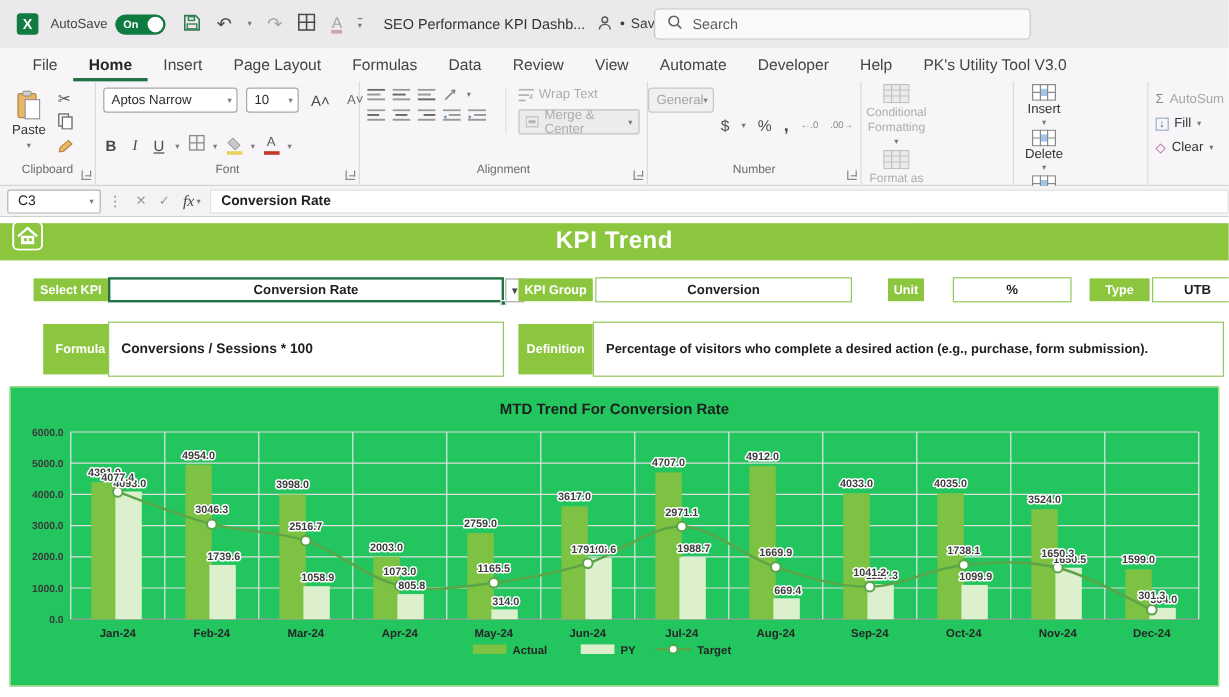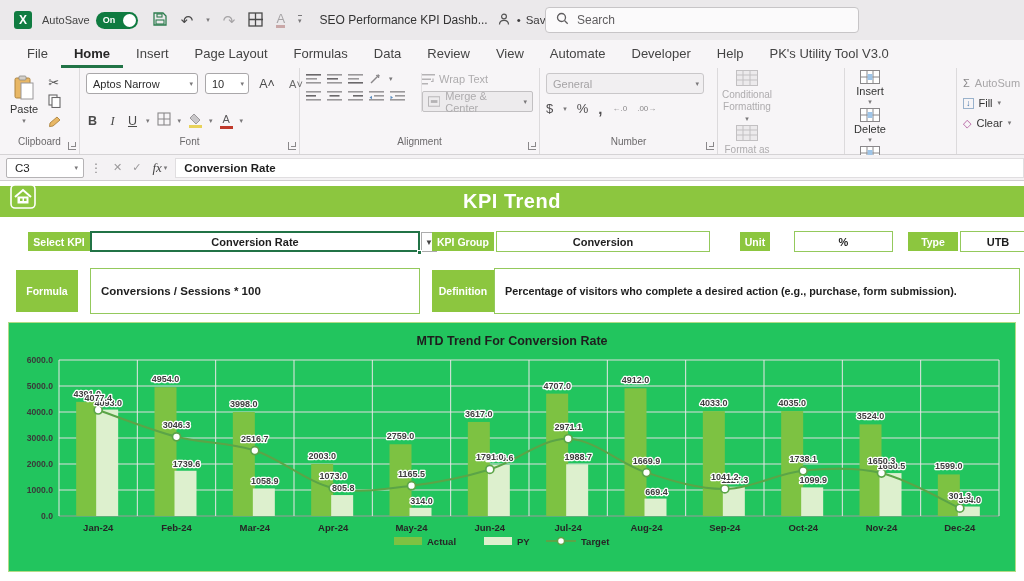--- a/index.html
+++ b/index.html
@@ -275,21 +275,21 @@
                 <path d="M3 4.8L0.5 6.5 3 8.2z" fill="#5f8fc0"></path>
               </svg>
             <svg class="aic" width="15" height="11" viewBox="0 0 15 11">
                 <rect y="0" width="15" height="1.6" fill="#9a989a"></rect>
                 <rect x="5" y="4" width="10" height="1.6" fill="#9a989a"></rect>
                 <rect y="8" width="15" height="1.6" fill="#9a989a"></rect>
                 <path d="M0.5 4.8L3 6.5 0.5 8.2z" fill="#5f8fc0"></path>
               </svg>
           </div>
         </div>
-        <div class="stackcol" style="margin-left:10px; border-left:1px solid #e2e0e2; padding-left:0;justify-content:center;">
+        <div class="stackcol" style="margin-left:10px; border-left:1px solid #e2e0e2; padding-left:10px;justify-content:center;">
           <div class="graybtn2">
             <svg width="13" height="11" viewBox="0 0 13 11">
                 <rect y="0" width="13" height="1.5" fill="#b5b3b5"></rect>
                 <rect y="4.5" width="9" height="1.5" fill="#b5b3b5"></rect>
                 <rect y="9" width="6" height="1.5" fill="#b5b3b5"></rect>
                 <path d="M11 4.5v3h-2" stroke="#b5b3b5" fill="none" stroke-width="1.2"></path>
               </svg>
             <span>Wrap Text</span>
           </div>
           <div class="mergebox">
@@ -300,21 +300,21 @@
             <span>Merge &amp; Center</span>
             <span class="caret-s">▾</span>
           </div>
         </div>
       </div>
       <div class="glabel">Alignment</div>
       <span class="launcher"></span>
     </div>
 
     <div class="rgroup" style="width:178px;">
-      <div class="content" style="flex-direction:column; gap:6px; align-items:stretch;">
+      <div class="content" style="flex-direction:row; gap:6px; align-items:stretch;justify-content:flex-end;">
         <div class="combo dim" style="width:158px;">
           <span>General</span>
           <span class="caret-s">▾</span>
         </div>
         <div class="fmt-row" style="gap:10px;">
           <span class="numsym">$</span>
           <span class="caret-s">▾</span>
           <span class="numsym">%</span>
           <span class="numsym" style="font-weight:bold; font-size:15px;">,</span>
           <span class="numsym small">←.0</span>
@@ -454,21 +454,21 @@
     <div class="glabel-cell" style="left:740px; top:51px; width:30px; height:19px;">Unit</div>
     <div class="vbox" style="left:794px; top:50px; width:99px; height:21px;">
       <span>%</span>
     </div>
 
     <div class="glabel-cell" style="left:908px; top:51px; width:50px; height:19px;">Type</div>
     <div class="vbox" style="left:960px; top:50px; width:76px; height:21px;">
       <span>UTB</span>
     </div>
 
-    <div class="glabel-cell" style="left:16px; top:89px; width:62px; height:42px;">Formula</div>
+    <div class="glabel-cell" style="left:36px; top:89px; width:62px; height:42px;">Formula</div>
     <div class="vbox vbox-left" style="left:90px; top:87px; width:330px; height:46px; font-size:11.5px;">
       <span>Conversions / Sessions * 100</span>
     </div>
 
     <div class="glabel-cell" style="left:432px; top:89px; width:62px; height:42px;">Definition</div>
     <div class="vbox vbox-left" style="left:494px; top:87px; width:526px; height:46px; font-size:10.8px;">
       <span>Percentage of visitors who complete a desired action (e.g., purchase, form submission).</span>
     </div>
 
     <div id="chart-box">

